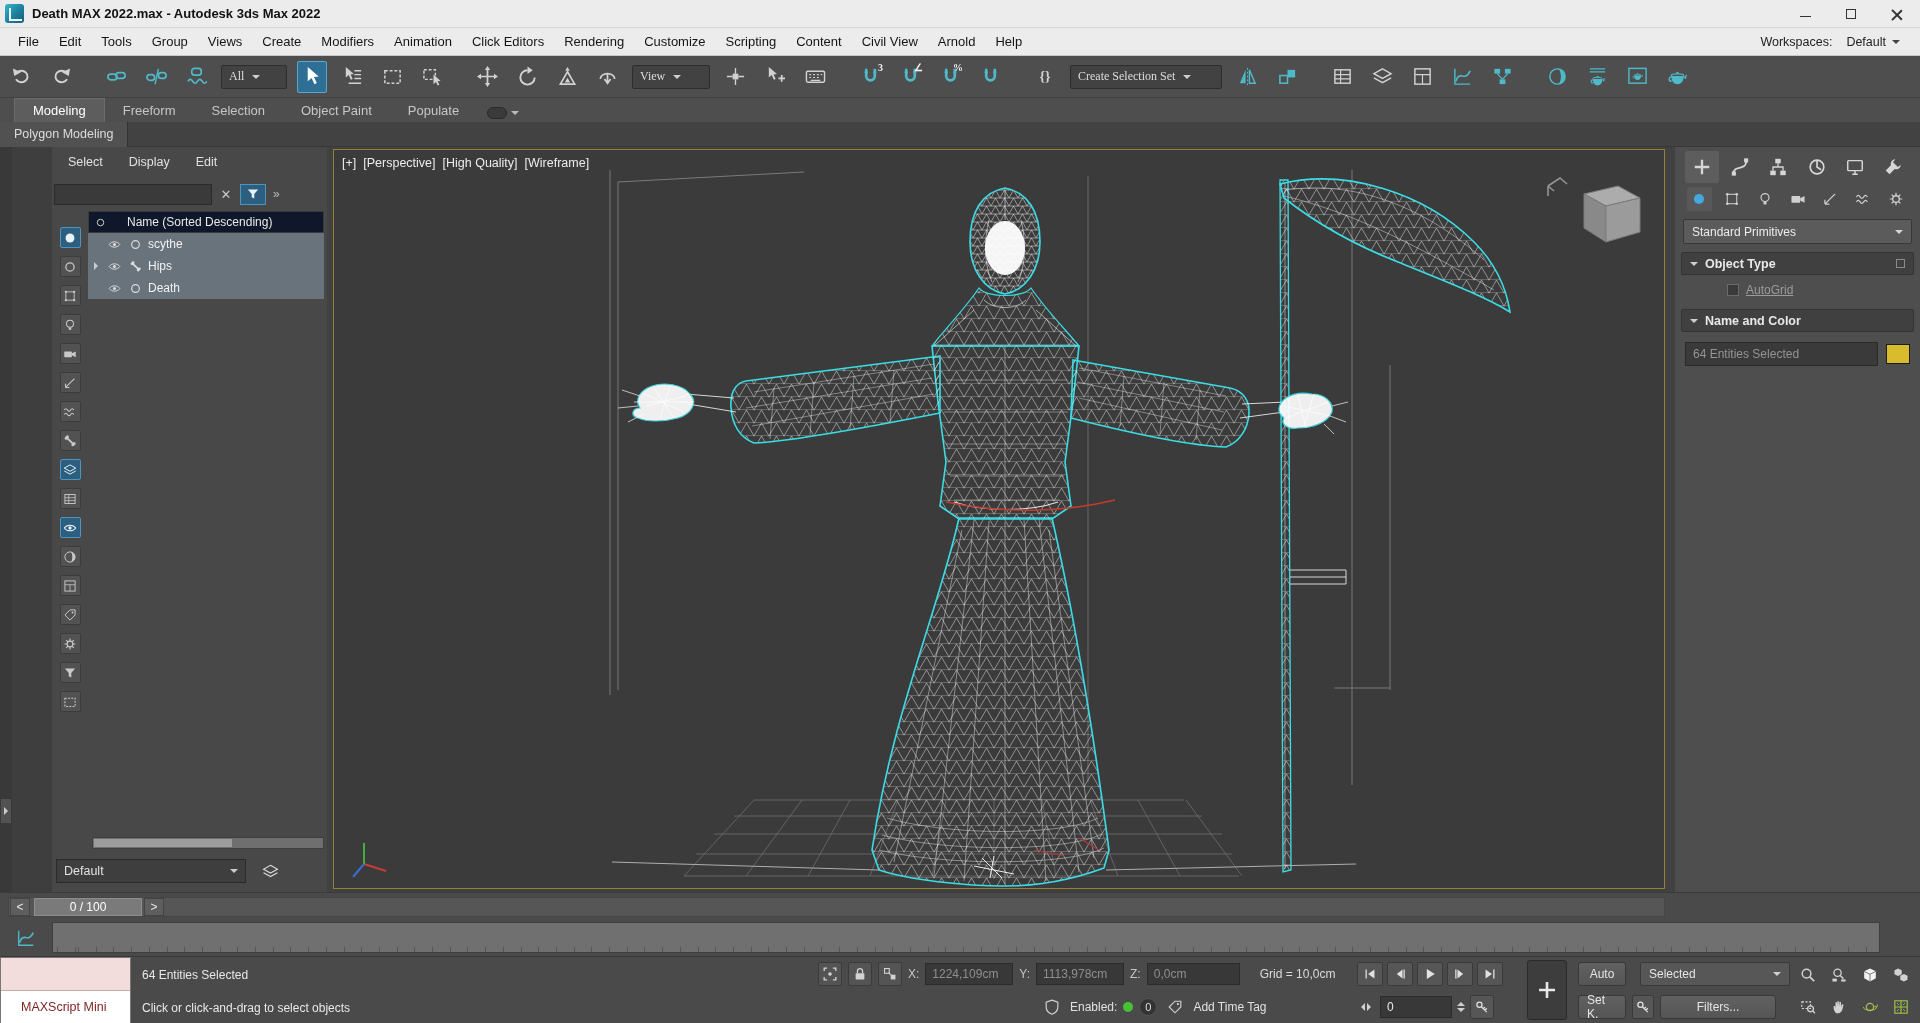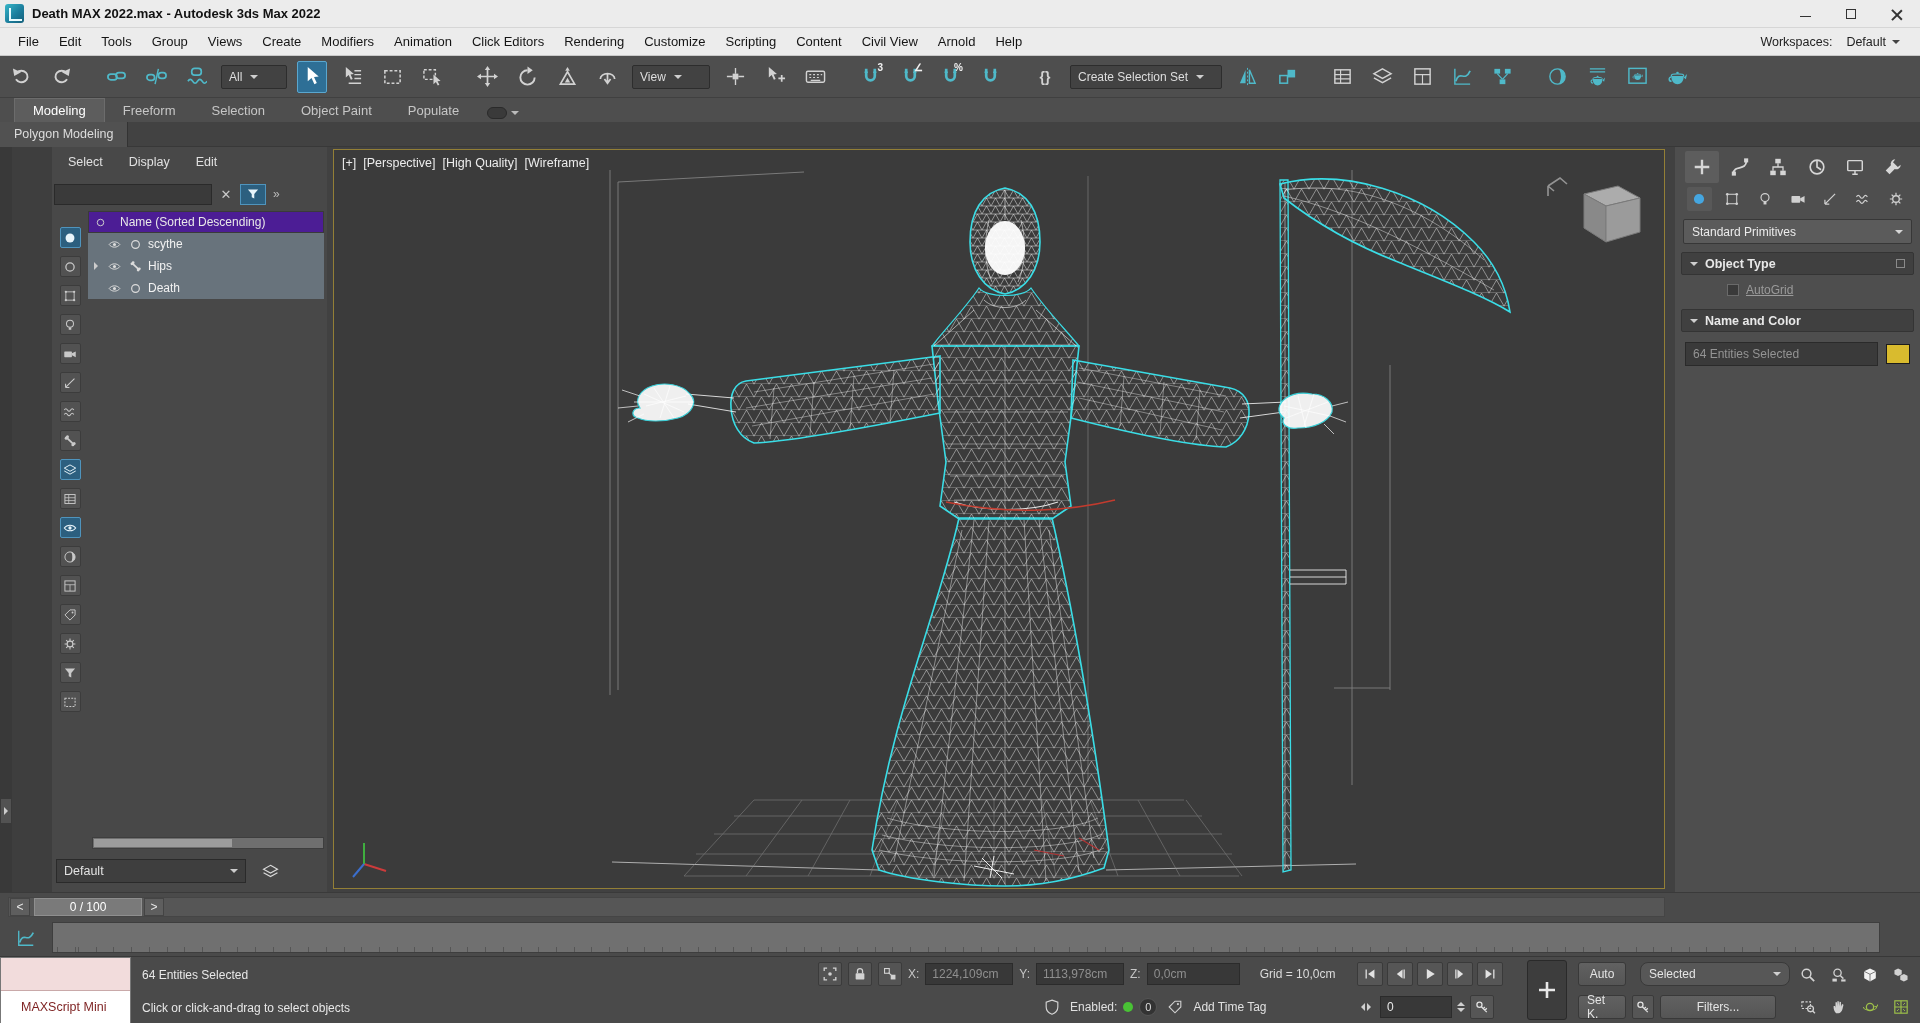--- a/index.html
+++ b/index.html
@@ -28,21 +28,21 @@
   #menubar { position:absolute; left:0; top:28px; width:1920px; height:28px; background:#ececec;
              display:flex; align-items:center; padding-left:8px; border-bottom:1px solid #c9c9c9; }
   .menu-item { font-size:13px; color:#151515; padding:0 10px; line-height:27px; }
   #menubar .m-right { margin-left:auto; display:flex; align-items:center; padding-right:14px; gap:8px; }
   #menubar .m-right .lbl { font-size:12.5px; color:#222; }
   .ws-dd { display:flex; align-items:center; gap:6px; font-size:12.5px; color:#222; padding:2px 6px; }
   .caret-d { width:0; height:0; border:4px solid transparent; border-top-color:#444; transform:translateY(2px); }
 
   
   #toolbar { position:absolute; left:0; top:56px; width:1920px; height:42px; background:#4e4e4e;
-             display:flex; align-items:center; gap:10px; padding:0 6px; border-bottom:1px solid #404040; }
+             display:flex; align-items:center; gap:10px; padding:0 6px; border-bottom:1px solid #404040;font-family:Liberation Serif, serif; }
   .tb { width:30px; height:32px; display:flex; align-items:center; justify-content:center;
         color:#d2d2d2; border-radius:2px; position:relative; flex:none; }
   .tb svg { width:21px; height:21px; }
   .tb.teal { color:#4fb9c9; }
   .tb.active { background:#2e6f96; border:1px solid #5aa7cf; color:#fff; }
   .tb .ovl { position:absolute; right:2px; top:1px; font-size:10px; color:#f0f0f0; font-weight:bold; }
   .dd { background:#424242; border:1px solid #2d2d2d; color:#dedede; font-size:12px; display:flex;
         align-items:center; padding:0 7px; height:24px; border-radius:2px; flex:none; }
   .dd .caret { width:0; height:0; border:4px solid transparent; border-top-color:#cfcfcf; margin-left:8px; transform:translateY(2px); }
   .dd.w64{width:66px;} .dd.w74{width:78px;} .dd.w150{width:152px;}
@@ -76,22 +76,22 @@
   .ex-xbtn { width:18px; height:18px; color:#c9c9c9; font-size:13px; display:flex; align-items:center; justify-content:center; }
   .ex-filter { width:26px; height:21px; background:#2c5f7f; border:1px solid #4f94bd; display:flex; align-items:center; justify-content:center; color:#e8f4fa; }
   .ex-filter svg { width:14px; height:14px; }
   .ex-chev { color:#bbb; font-size:12px; margin-left:2px; }
   .ex-strip { position:absolute; left:46px; top:80px; width:24px; display:flex; flex-direction:column; gap:8px; align-items:center; }
   .fil { width:21px; height:21px; display:flex; align-items:center; justify-content:center; color:#c9c9c9;
          background:#525252; border:1px solid #3c3c3c; border-radius:2px; }
   .fil svg { width:14px; height:14px; }
   .fil.on { background:#2c5f7f; border-color:#4f94bd; color:#e8f4fa; }
   .ex-list { position:absolute; left:76px; top:64px; width:236px; height:620px; }
-  .ex-header { height:22px; background:#4c1d95; border:1px solid #3a3a3a; display:flex; align-items:center;
-               gap:14px; padding:0 6px; font-size:12px; color:#e8e8e8; }
+  .ex-header { height:22px; background:#0f172a; border:1px solid #3a3a3a; display:flex; align-items:center;
+               gap:21px; padding:0 6px; font-size:12px; color:#e8e8e8; }
   .ex-header svg { width:11px; height:11px; color:#ccc; }
   .ex-row { height:22px; display:flex; align-items:center; gap:4px; padding:0 2px; font-size:12px; color:#f2f2f2; }
   .ex-row.sel { background:#68737c; }
   .ex-exp { width:12px; display:flex; justify-content:center; }
   .ex-ico { width:17px; height:17px; display:flex; align-items:center; justify-content:center; color:#dcdcdc; }
   .ex-ico svg { width:13px; height:13px; }
   .ex-hscroll { position:absolute; left:80px; top:690px; width:232px; height:12px; background:#6f6f6f; border:1px solid #3e3e3e; }
   .ex-thumb { position:absolute; left:1px; top:1px; width:138px; height:8px; background:#9c9c9c; }
   .ex-layerrow { position:absolute; left:44px; top:712px; display:flex; align-items:center; gap:10px; }
   .ex-layerdd { width:190px; height:24px; background:#3e3e3e; border:1px solid #2a2a2a; display:flex; align-items:center;
@@ -168,21 +168,21 @@
   .row1 { position:absolute; top:5px; display:flex; align-items:center; gap:6px; }
   .row2 { position:absolute; top:38px; display:flex; align-items:center; gap:6px; }
   .pb-btn { width:26px; height:24px; background:#565656; border:1px solid #3a3a3a; border-radius:2px;
             display:flex; align-items:center; justify-content:center; color:#e2e2e2; }
   .pb-btn svg { width:14px; height:14px; }
   .bigplus { position:absolute; left:1527px; top:3px; width:40px; height:60px; background:#3d3d3d; border:1px solid #2a2a2a;
              border-radius:3px; display:flex; align-items:center; justify-content:center; }
   .bigplus svg { width:22px; height:22px; color:#e8e8e8; }
   .sb-btn { height:24px; background:linear-gradient(#616161,#555555); border:1px solid #393939; border-radius:3px;
             color:#e4e4e4; font-size:12px; display:flex; align-items:center; justify-content:center; padding:0 8px; }
-  .sb-dd { height:24px; background:#575757; border:1px solid #393939; border-radius:8px; color:#e4e4e4; font-size:12px;
+  .sb-dd { height:24px; background:#575757; border:1px solid #393939; border-radius:2px; color:#e4e4e4; font-size:12px;
            display:flex; align-items:center; padding:0 8px; }
   .sb-dd .caret { width:0;height:0;border:4px solid transparent;border-top-color:#d0d0d0;margin-left:auto;transform:translateY(2px); }
   .dot { width:10px; height:10px; border-radius:50%; background:#49c235; }
   .badge0 { width:18px; height:18px; border-radius:50%; background:#333; border:1px solid #555; color:#ddd;
             font-size:11px; display:flex; align-items:center; justify-content:center; }
   .spin { display:flex; flex-direction:column; gap:2px; }
   .spin i { width:0; height:0; border:4px solid transparent; display:block; }
   .spin .up { border-bottom-color:#cfcfcf; } .spin .dn { border-top-color:#cfcfcf; }
   .fr-arrows { display:flex; gap:2px; align-items:center; }
   .tri-sl { width:0;height:0;border:4px solid transparent;border-right-color:#cfcfcf; }

